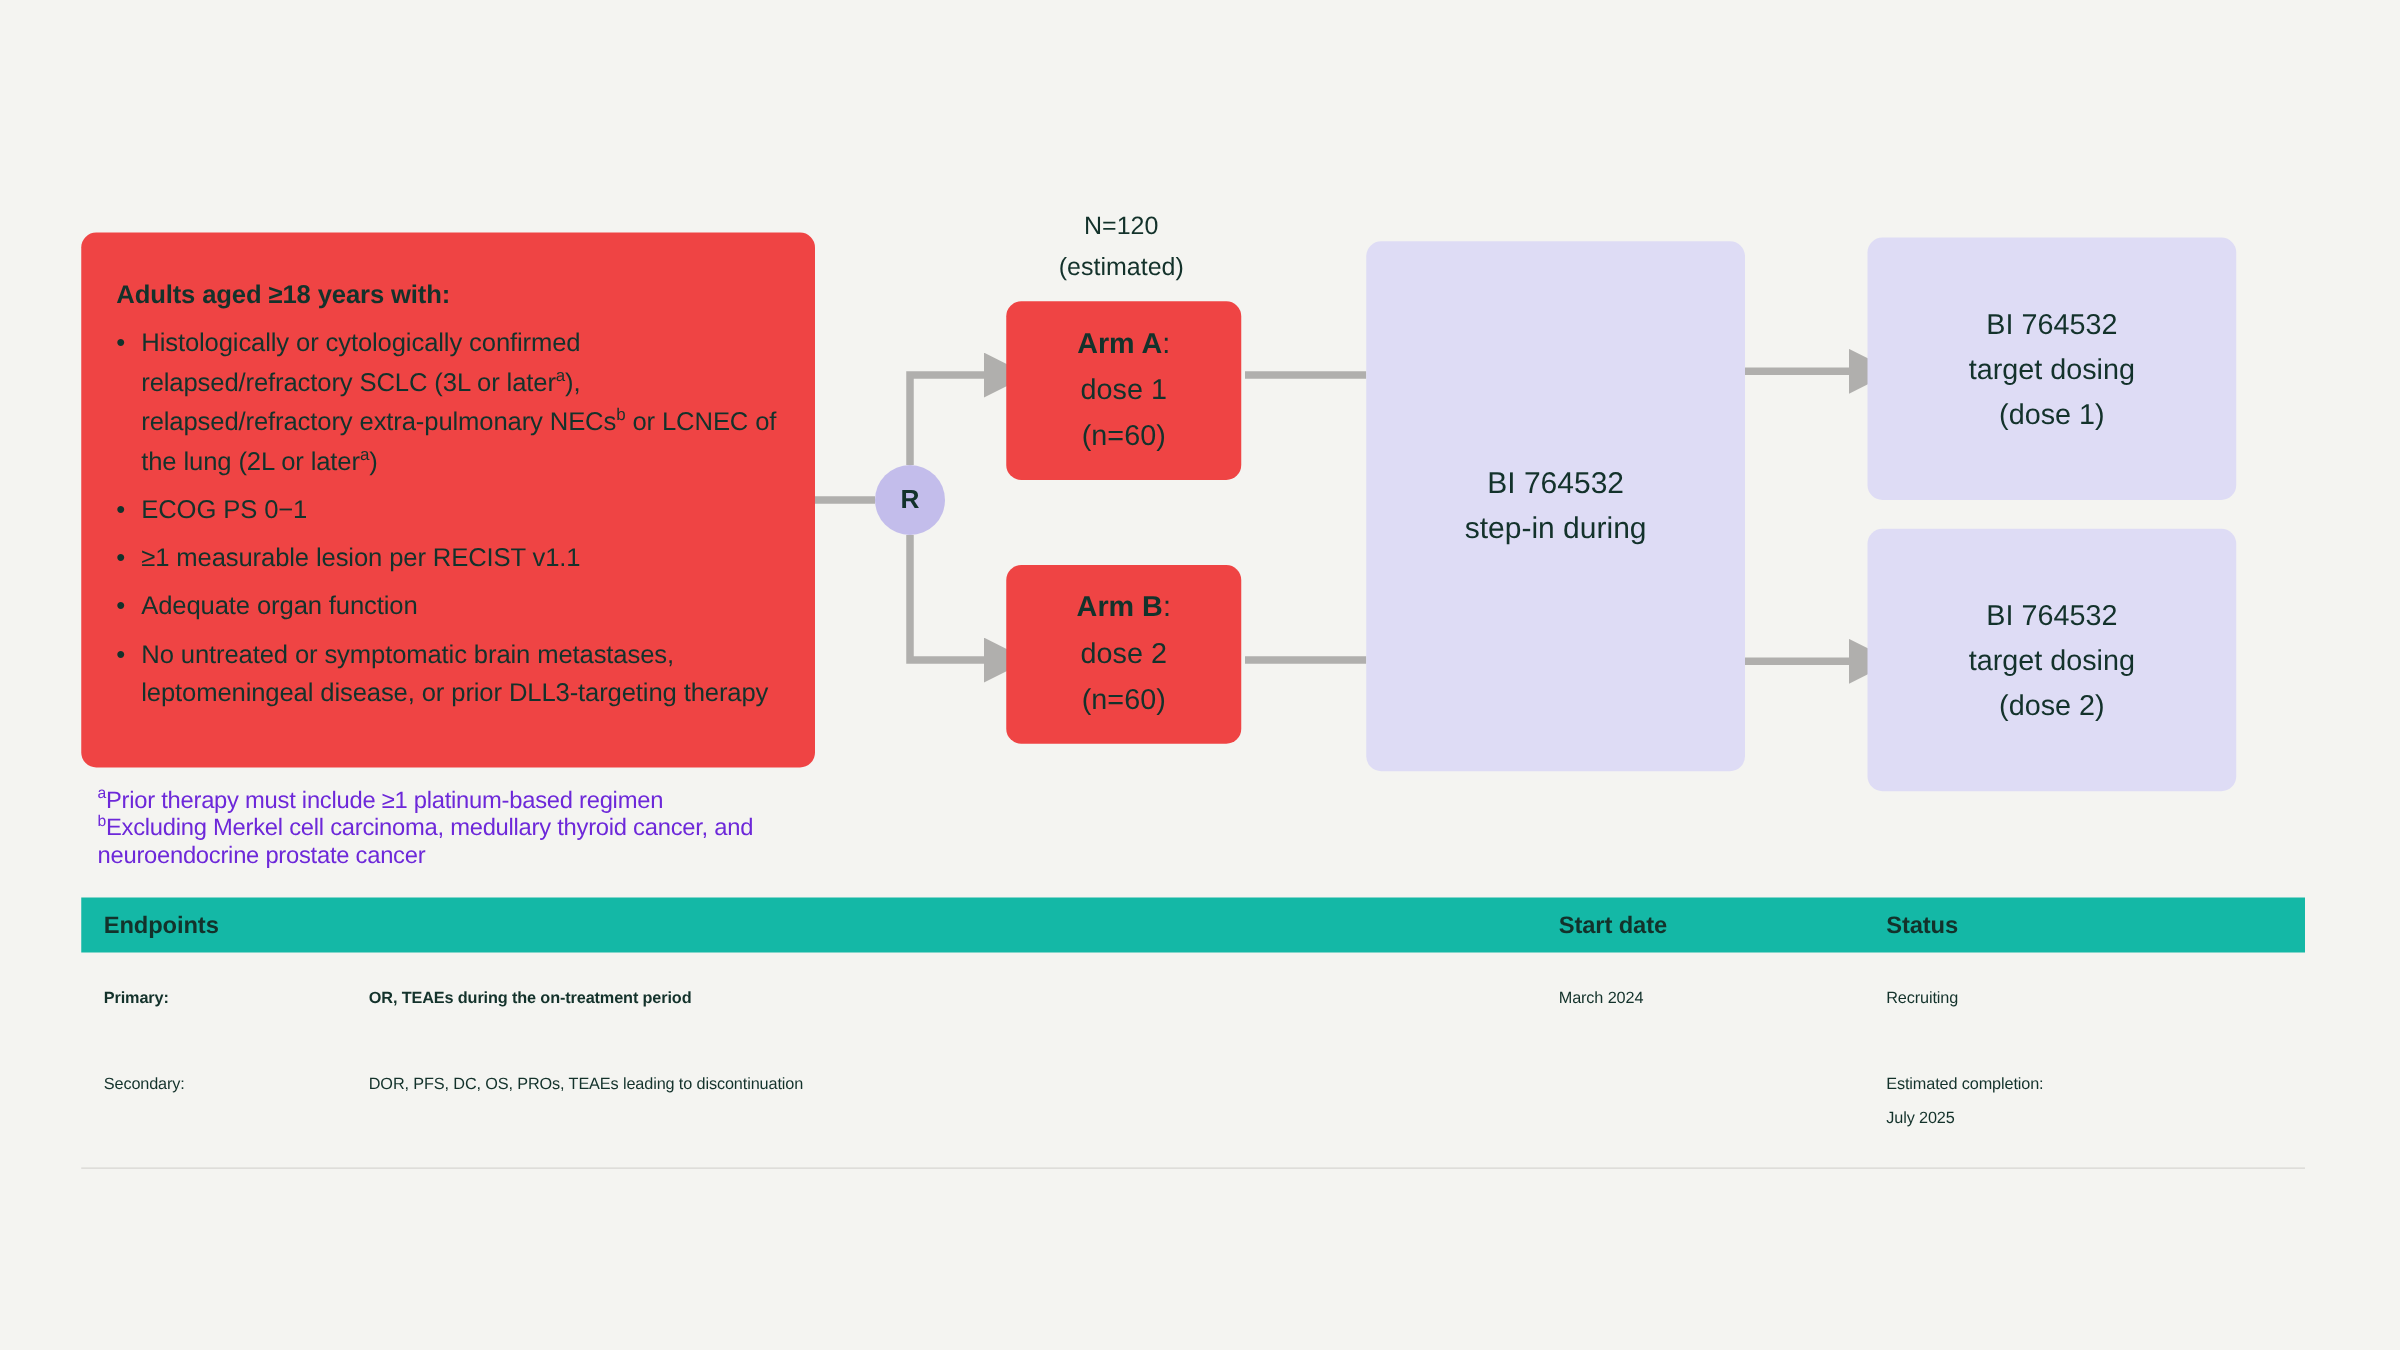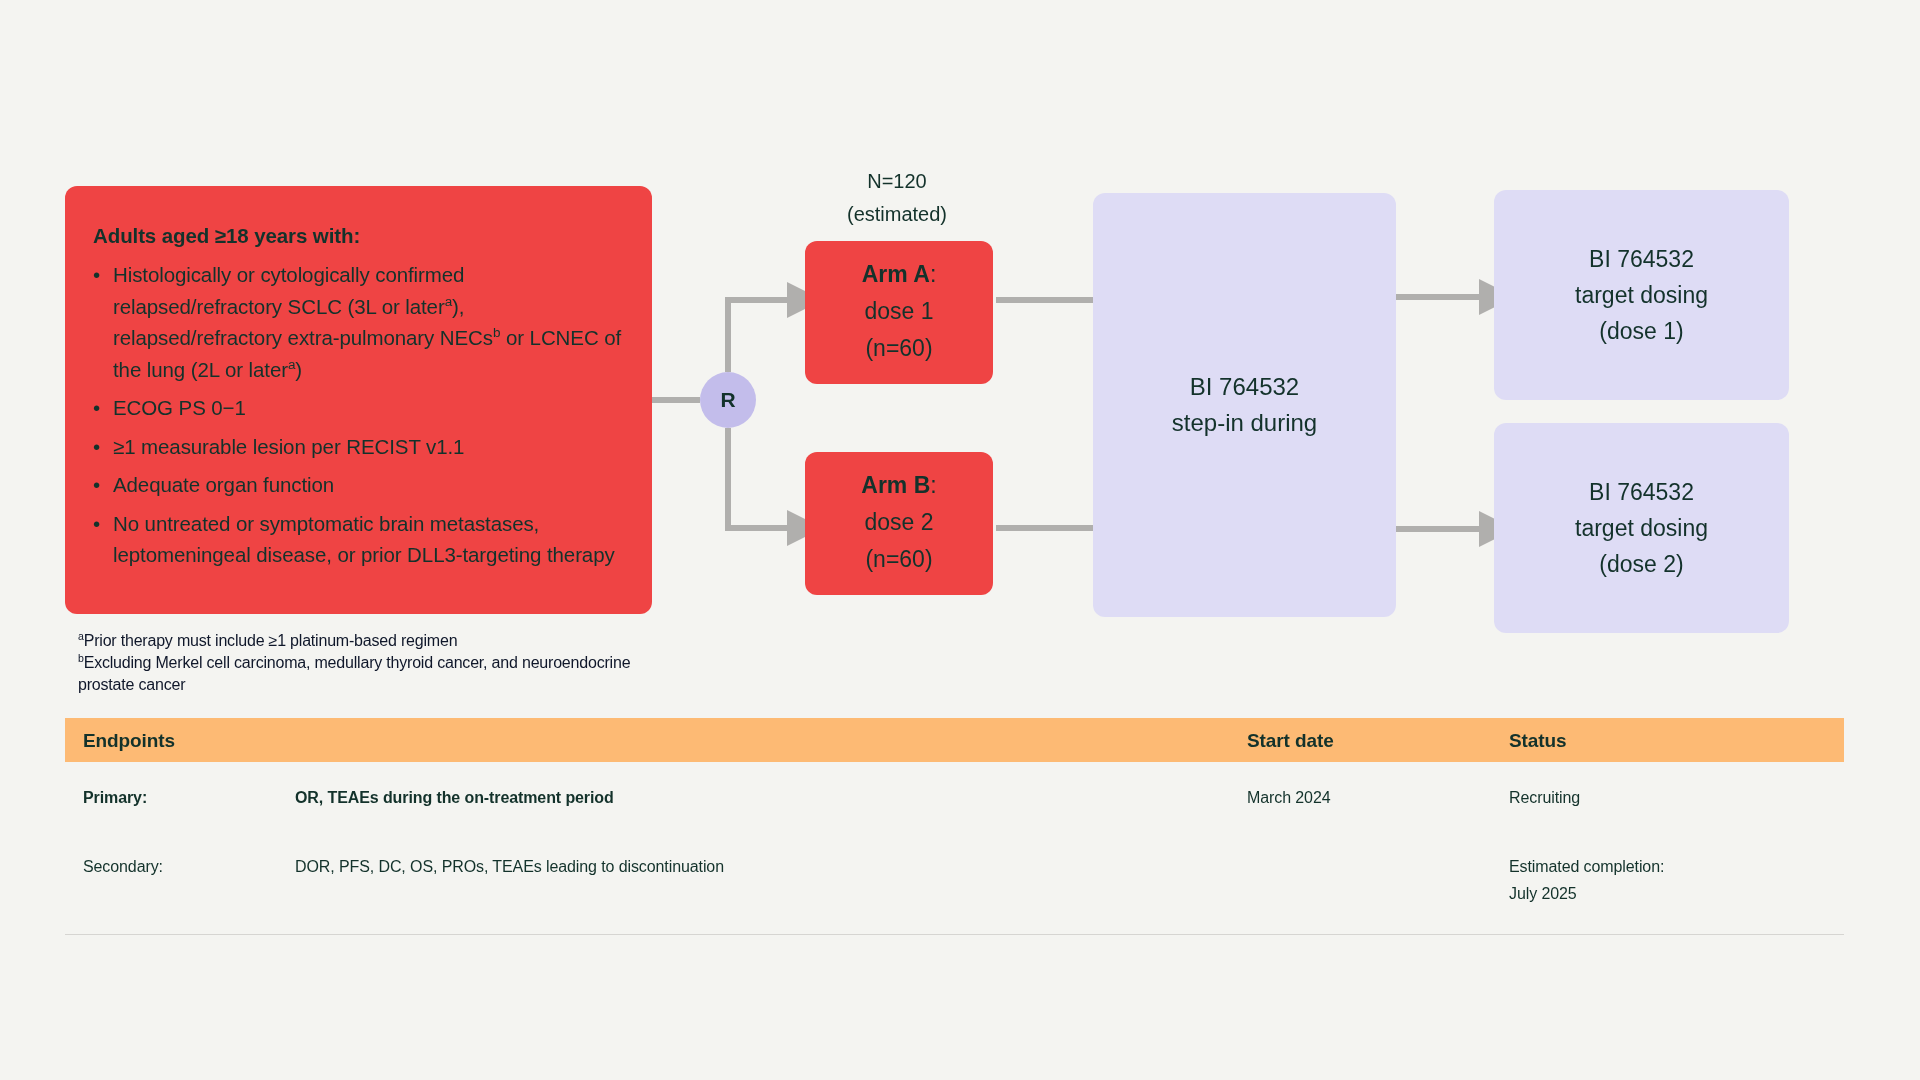--- a/index.html
+++ b/index.html
@@ -57,23 +57,23 @@
     line-height: 31.5px;
   }
   .elig-text { flex: 1 1 auto; }
   sup { font-size: 0.66em; vertical-align: super; line-height: 0; }
 
   
   #footnotes {
     left: 78px;
     top: 630px;
     width: 560px;
-    font-size: 16px;
+    font-size: 19px;
     line-height: 22px;
-    color: #0f172a;
+    color: #6d28d9;
     letter-spacing: -0.2px;
   }
 
   
   #r-circle {
     left: 700px;
     top: 372px;
     width: 56px;
     height: 56px;
     border-radius: 50%;
@@ -150,39 +150,39 @@
     pointer-events: none;
   }
 
   
   #endpoints-table {
     left: 65px;
     top: 718px;
     width: 1779px;
   }
   #endpoints-header {
-    background: #fdba74;
+    background: #14b8a6;
     height: 44px;
     position: relative;
   }
   .hdr-cell {
     position: absolute;
     top: 12px;
     font-size: 19px;
     font-weight: bold;
     letter-spacing: -0.1px;
   }
   #hdr-endpoints { left: 18px; }
   #hdr-startdate { left: 1182px; }
   #hdr-status    { left: 1444px; }
 
   .table-row { position: relative; height: 72px; }
   .cell {
     position: absolute;
-    font-size: 16px;
+    font-size: 13px;
     line-height: 27px;
     letter-spacing: -0.1px;
   }
   .c-label { left: 18px; }
   .c-desc  { left: 230px; }
   .c-date  { left: 1182px; }
   .c-status{ left: 1444px; }
   .bold { font-weight: bold; }
 
   #row-primary .cell { top: 22px; }

